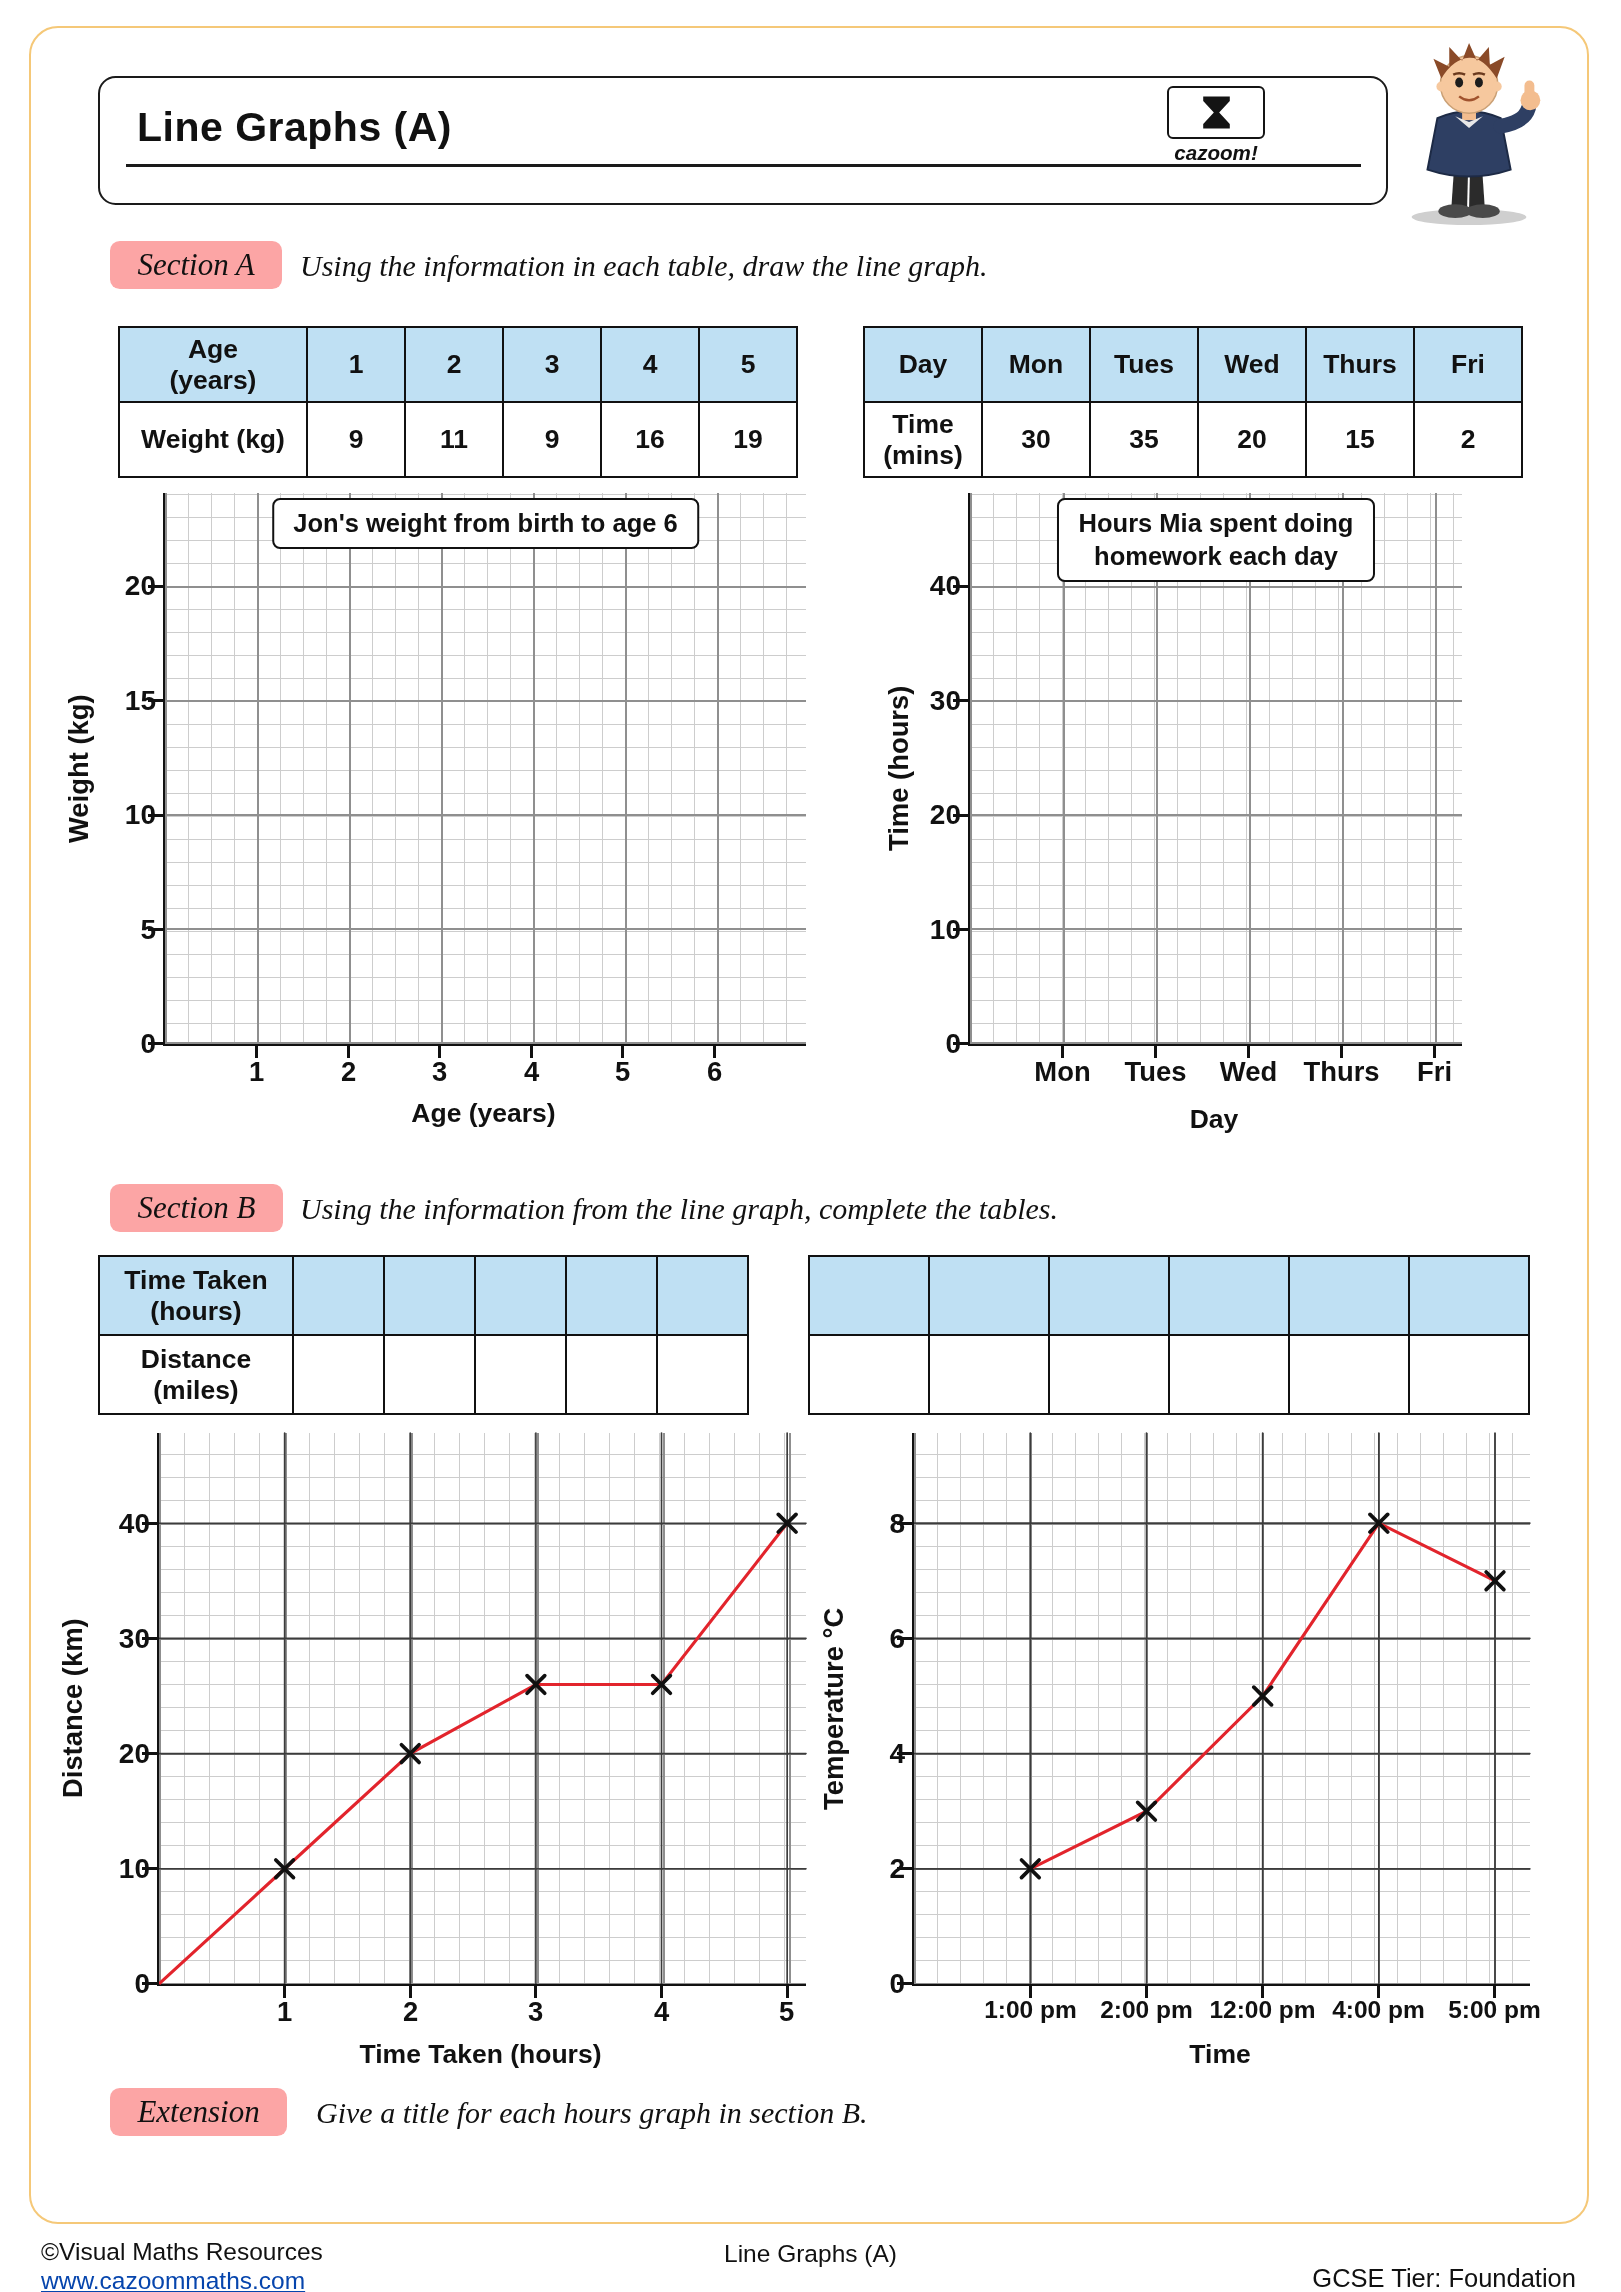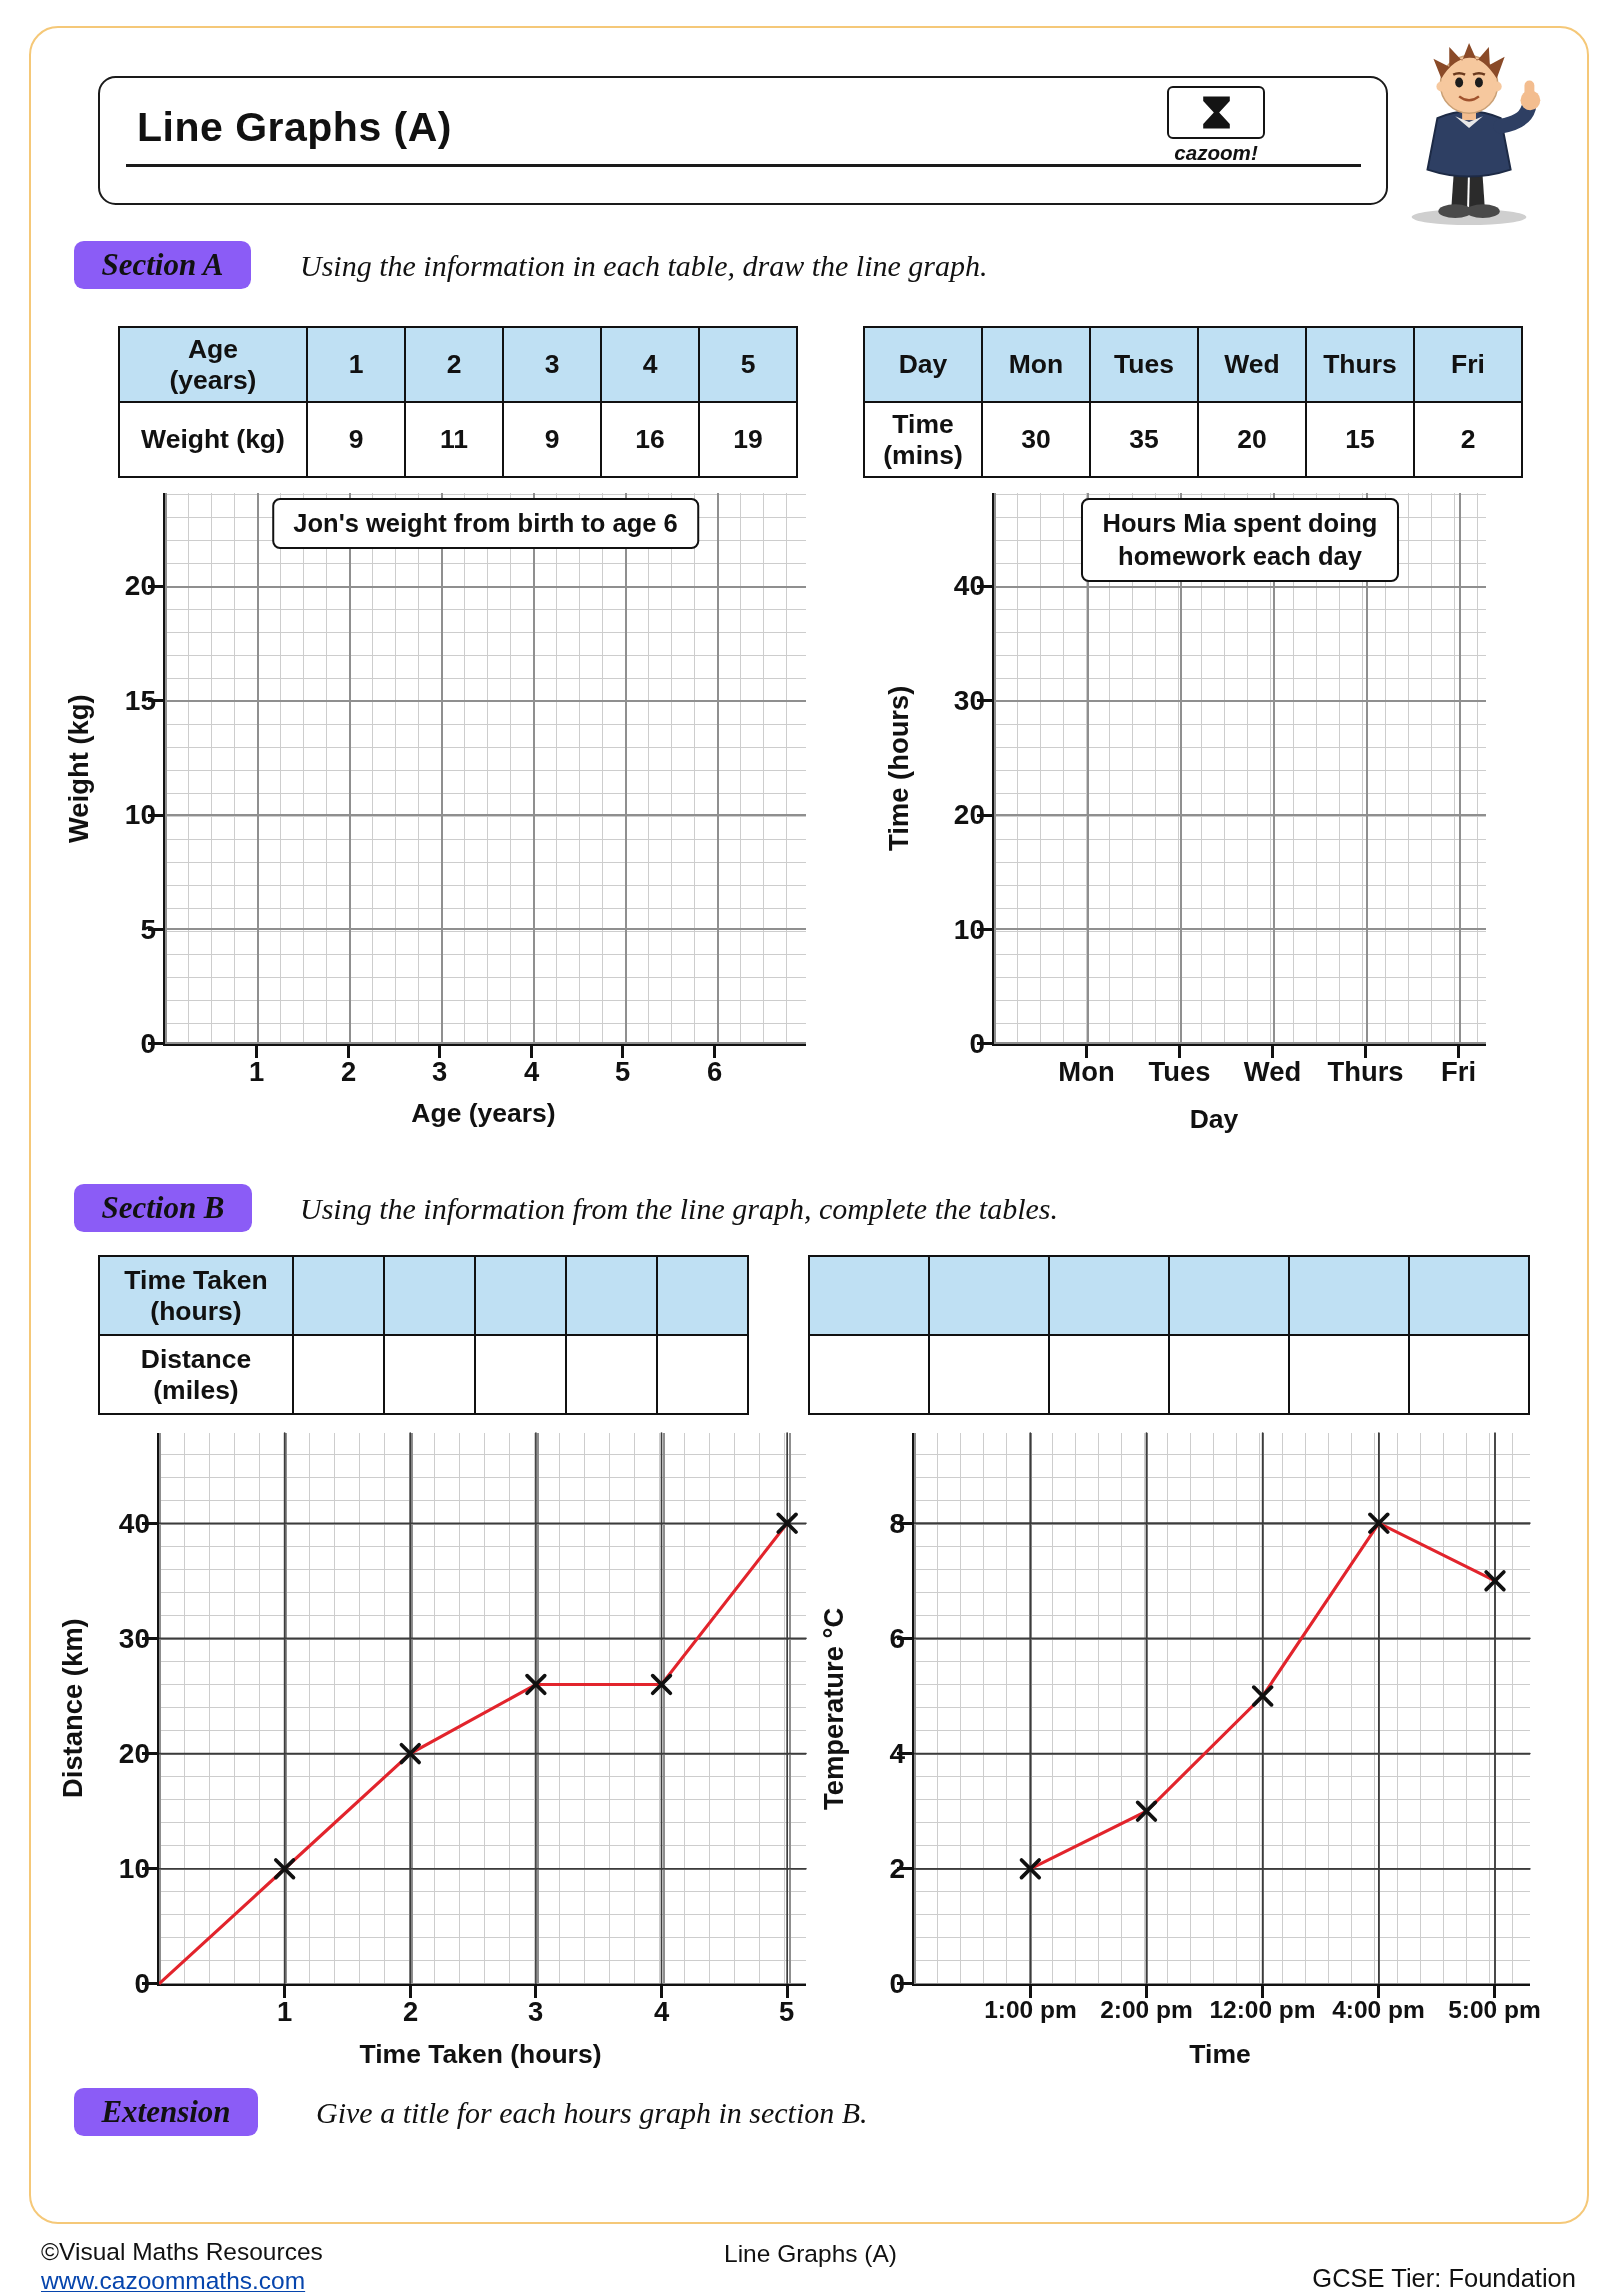--- a/index.html
+++ b/index.html
@@ -13,22 +13,22 @@
         border:2.9px solid #1a1a1a;border-radius:17.6px;background:#fff;}
   .page-title{position:absolute;left:37px;top:25.5px;font-size:41px;font-weight:bold;letter-spacing:0.5px;}
   .header-rule{position:absolute;left:25.5px;right:25.5px;top:86px;height:2.5px;background:#1a1a1a;}
   .logo{position:absolute;right:116px;top:7.8px;width:108px;text-align:center;}
   .logo-box{width:94px;height:49px;margin:0 auto;border:2.5px solid #141414;border-radius:5.9px;
         display:flex;align-items:center;justify-content:center;background:#fff;}
   .logo-text{font-size:20.6px;font-weight:bold;font-style:italic;margin-top:2px;}
   .mascot{position:absolute;left:1370px;top:39px;width:208px;height:188px;}
 
   
-  .section-label{position:absolute;background:#8b5cf6;border-radius:9.8px;padding:5.9px 27.4px;
-        font-family:"Liberation Serif",serif;font-weight:bold;font-style:italic;font-size:31px;}
+  .section-label{position:absolute;background:#fca5a5;border-radius:9.8px;padding:5.9px 27.4px;
+        font-family:"Liberation Serif",serif;font-weight:normal;font-style:italic;font-size:31px;margin-left:36px;}
   .instruction{position:absolute;font-family:"Liberation Serif",serif;font-style:italic;font-size:30px;}
 
   
   .wtable{position:absolute;border-collapse:collapse;table-layout:fixed;background:#fff;}
   .wtable td{border:2.5px solid #111;text-align:center;vertical-align:middle;
         font-weight:bold;font-size:26.5px;line-height:1.15;white-space:pre-line;background:#fff;padding:2px 5.9px;}
   .wtable tr:first-child td{background:#bfe0f3;}
   .t-a td{height:69px;}
   .t-b td{height:73px;margin-left:18px;}
 
@@ -192,21 +192,21 @@
       <div class="xtick-mark" style="left: 456px; top: 551px;"></div>
       <div class="xtick-label" style="left: 389px; top: 563px;">5</div>
       <div class="xtick-mark" style="left: 548px; top: 551px;"></div>
       <div class="xtick-label" style="left: 481px; top: 563px;">6</div>
     </div>
   <div class="xlabel" style="left:163px;top:1098px;width:641px;">Age (years)</div>
 
   <div class="ylabel" style="left:883px;top:493px;height:551px;">Time  (hours)</div>
   <div class="plot" style="left:968px;top:493px;width:492px;height:551px;
               background-size:93px 93px,114px 114px,23px 23px,23px 23px;
-              background-position:0 0,0 93px,0 0,0 93px;margin-left:24px;">
+              background-position:0 0,0 93px,0 0,0 93px;">
     <div class="chart-title">Hours Mia spent doing
 homework each day</div>
   <svg width="492" height="551" class="chart-svg" viewBox="0 0 502 562"></svg>
       <div class="ytick-mark" style="left: -16.7px; top: 549px;"></div>
       <div class="ytick-label" style="left: -78px; top: 532px;">0</div>
       <div class="ytick-mark" style="left: -16.7px; top: 435px;"></div>
       <div class="ytick-label" style="left: -78px; top: 418px;">10</div>
       <div class="ytick-mark" style="left: -16.7px; top: 321px;"></div>
       <div class="ytick-label" style="left: -78px; top: 303px;">20</div>
       <div class="ytick-mark" style="left: -16.7px; top: 206px;"></div>

